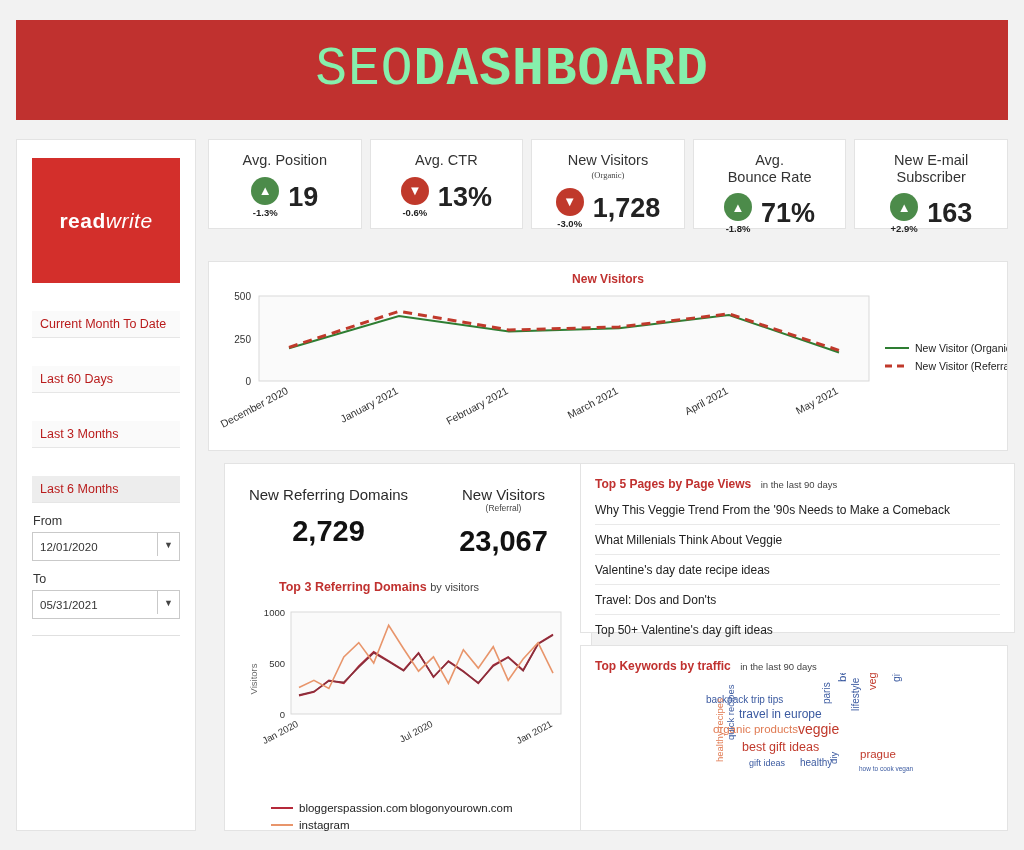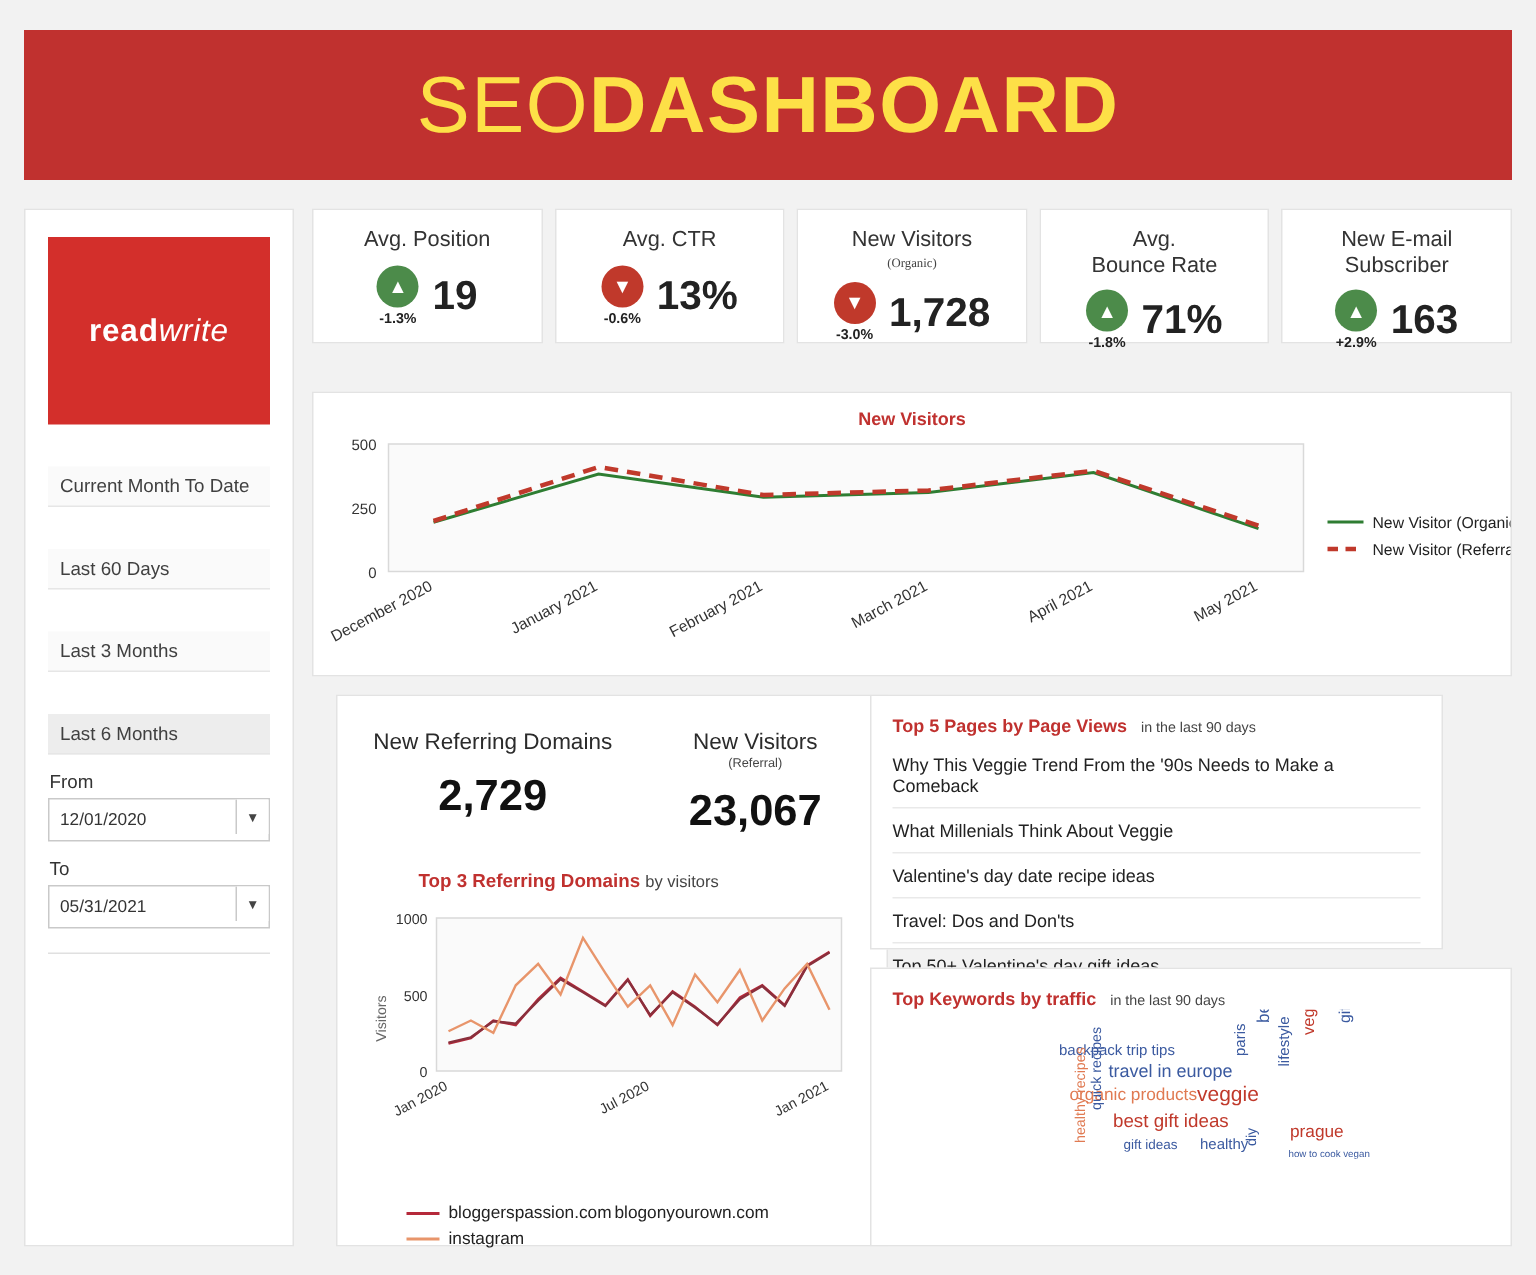--- a/index.html
+++ b/index.html
@@ -9,40 +9,40 @@
     background: #f2f2f2;
     font-family: "Liberation Sans", sans-serif;
   }
   .page { position: relative; width: 1024px; height: 850px; background: #f2f2f2; }
 
   
   .header {
     position: absolute; left: 16px; top: 20px; width: 992px; height: 100px;
     background: #c0312f; display: flex; align-items: center; justify-content: center;
   }
-  .header-title { color: #fde047; font-size: 53px; letter-spacing: 1px; }
+  .header-title { color: #86efac; font-size: 53px; letter-spacing: 1px; font-family: Liberation Mono, monospace; }
   .header-title .thin { font-weight: 300; }
   .header-title .bold { font-weight: 700; }
 
   
   .sidebar {
     position: absolute; left: 16px; top: 139px; width: 180px; height: 692px;
     background: #ffffff; border: 1px solid #e3e3e3;
   }
   .logo-box {
     margin: 18px 15px 0 15px; height: 125px; background: #d32f2b;
     display: flex; align-items: center; justify-content: center;
   }
   .logo-text { color: #fff; font-size: 21px; letter-spacing: .5px; }
   .logo-text .l1 { font-weight: 700; }
   .logo-text .l2 { font-weight: 400; font-style: italic; }
   .range-list { margin: 17px 15px 0 15px; }
   .range-item {
     height: 27px; line-height: 27px; padding-left: 8px;
-    font-size: 12.5px; color: #404040; border-bottom: 1px solid #e6e6e6;
+    font-size: 12.5px; color: #b91c1c; border-bottom: 1px solid #e6e6e6;
     background: #fafafa;
     margin-top: 28px;
   }
   .range-item.selected { background: #ededed; }
   .field-label { margin: 11px 0 4px 16px; font-size: 12.5px; color: #333; }
   .date-field {
     margin: 0 15px; height: 29px; border: 1px solid #c9c9c9; background: #fff;
     display: flex; align-items: center; position: relative;
   }
   .date-value { font-size: 11.5px; color: #333; padding-left: 7px; }
@@ -85,21 +85,21 @@
   .stat-label { font-size: 15px; color: #2b2b2b; }
   .stat-sub { font-size: 8.5px; color: #444; }
   .stat-value { font-size: 29px; font-weight: 700; color: #111; margin-top: 12px; text-align: center; }
   .sub-head { margin: 22px 0 0 38px; font-size: 12.5px; }
   .sub-head .b { color: #c0312f; font-weight: 700; }
   .sub-head .n { color: #444; font-weight: 400; font-size: 11px; }
   .legend-row { display: flex; align-items: center; gap: 6px; font-size: 11.5px; color: #222; }
   .legend-line { width: 22px; height: 0; border-top: 2px solid #000; }
 
   
-  .top-pages { left: 580px; top: 463px; width: 382px; height: 170px; }
+  .top-pages { left: 580px; top: 463px; width: 435px; height: 170px; }
   .keywords { left: 580px; top: 645px; width: 428px; height: 186px; }
   .rp-head { margin: 13px 0 0 14px; font-size: 12px; }
   .rp-head .b { color: #c0312f; font-weight: 700; }
   .rp-head .n { color: #444; font-weight: 400; font-size: 9.5px; margin-left: 6px; }
   .page-item {
     margin: 0 14px; padding: 8px 0 7px 0; font-size: 12px; color: #222;
     border-bottom: 1px solid #e9e9e9;
   }
   .page-item:last-child { border-bottom: none; }
 

